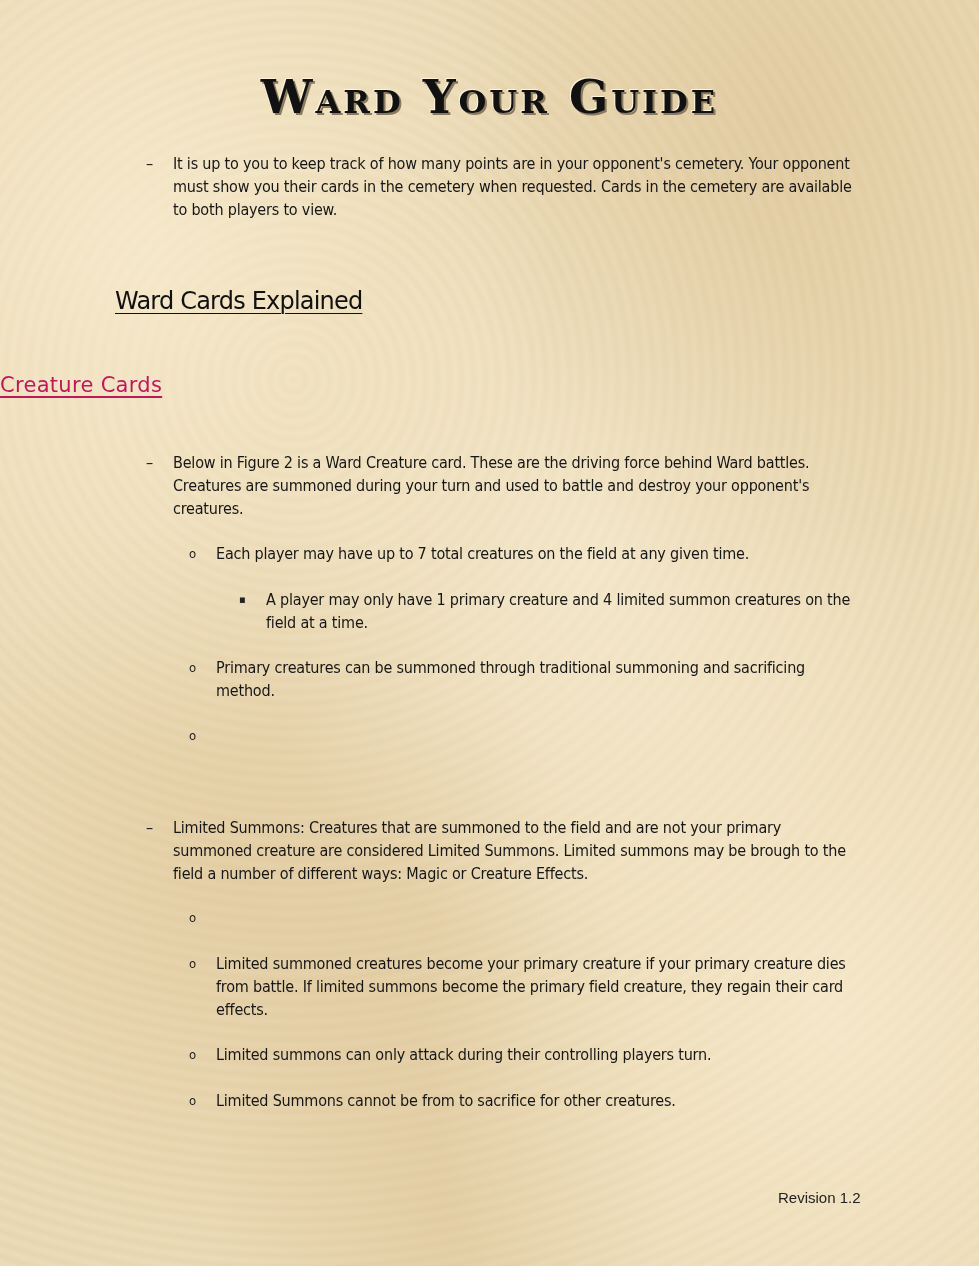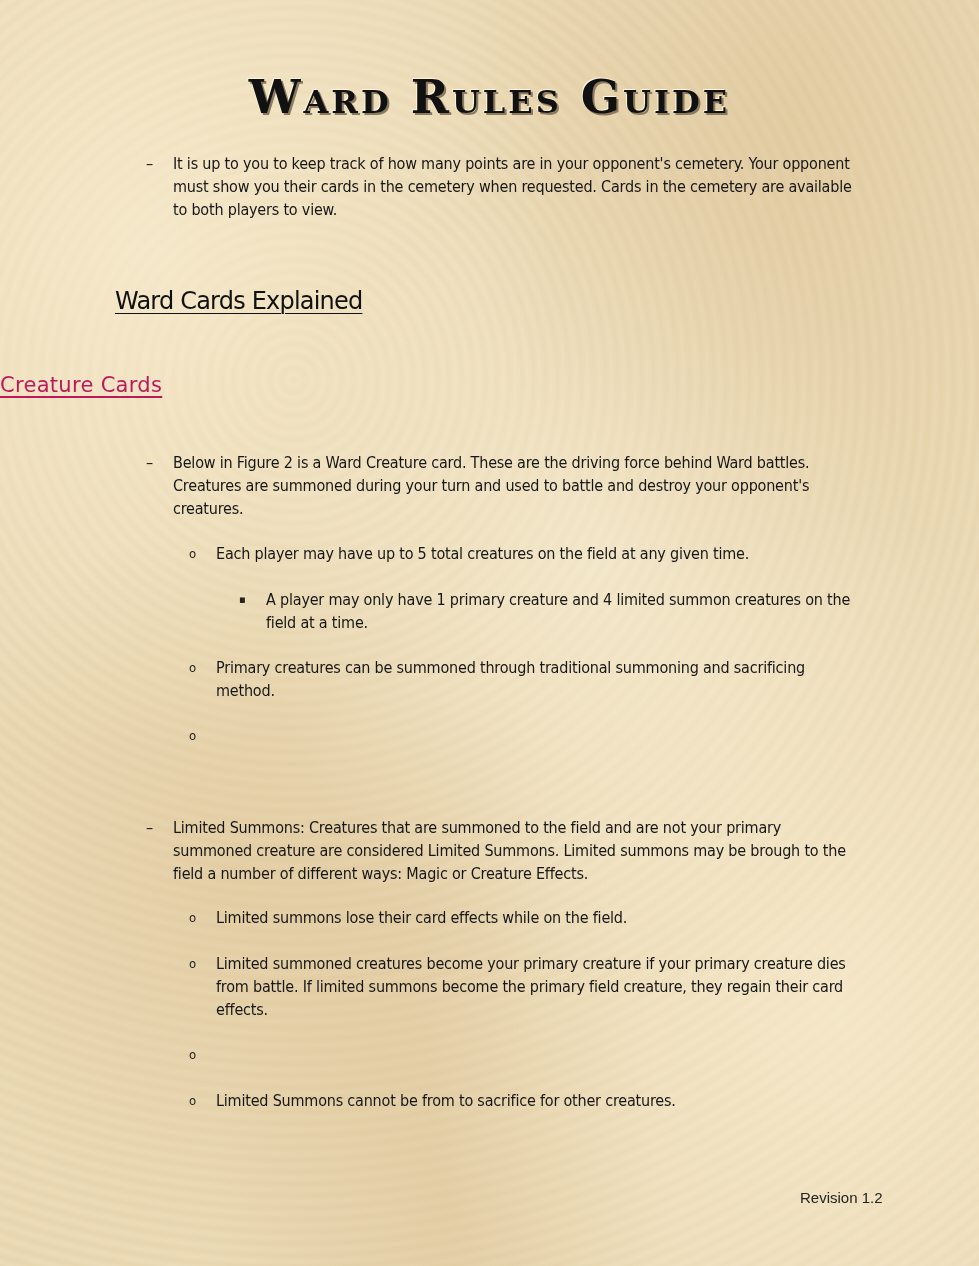--- a/index.html
+++ b/index.html
@@ -62,50 +62,50 @@
     text-align: left;
     font-family: "DejaVu Sans", sans-serif;
     font-size: 21px;
     letter-spacing: 0.3px;
     text-decoration: underline;
     text-decoration-thickness: 1.5px;
     text-underline-offset: 4px;
     color: #be185d;
   }
   .revision {
-    position: absolute; left: 800px; top: 1189px;
+    position: absolute; left: 778px; top: 1189px;
     font-family: "Liberation Sans", sans-serif;
     font-size: 15px;
     color: #222;
   }
 </style>
 </head>
 <body>
 
 <div class="page">
 
-  <div class="title">Ward Rules Guide</div>
+  <div class="title">Ward Your Guide</div>
 
   <div class="item txt" style="left:173px; top:152px; width:690px;">
     <span class="marker dash-marker">–</span>
     <span>It is up to you to keep track of how many points are in your opponent's cemetery. Your opponent must show you their cards in the cemetery when requested. Cards in the cemetery are available to both players to view.</span>
   </div>
 
   <div class="section-heading">Ward Cards Explained</div>
 
   <div class="sub-heading">Creature Cards</div>
 
   <div class="item txt" style="left:173px; top:451px; width:690px;">
     <span class="marker dash-marker">–</span>
     <span>Below in Figure 2 is a Ward Creature card. These are the driving force behind Ward battles. Creatures are summoned during your turn and used to battle and destroy your opponent's creatures.</span>
   </div>
 
   <div class="item txt" style="left:216px; top:542px; width:650px;">
     <span class="marker circle-marker">o</span>
-    <span>Each player may have up to 5 total creatures on the field at any given time.</span>
+    <span>Each player may have up to 7 total creatures on the field at any given time.</span>
   </div>
 
   <div class="item txt" style="left:266px; top:588px; width:600px;">
     <span class="marker square-marker">▪</span>
     <span>A player may only have 1 primary creature and 4 limited summon creatures on the field at a time.</span>
   </div>
 
   <div class="item txt" style="left:216px; top:656px; width:650px;">
     <span class="marker circle-marker">o</span>
     <span>Primary creatures can be summoned through traditional summoning and sacrificing method.</span>
@@ -115,30 +115,30 @@
     <span class="marker circle-marker">o</span>
   </div>
 
   <div class="item txt" style="left:173px; top:816px; width:690px;">
     <span class="marker dash-marker">–</span>
     <span>Limited Summons: Creatures that are summoned to the field and are not your primary summoned creature are considered Limited Summons. Limited summons may be brough to the field a number of different ways: Magic or Creature Effects.</span>
   </div>
 
   <div class="item txt" style="left:216px; top:906px; width:650px;">
     <span class="marker circle-marker">o</span>
-    <span>Limited summons lose their card effects while on the field.</span>
   </div>
 
   <div class="item txt" style="left:216px; top:952px; width:650px;">
     <span class="marker circle-marker">o</span>
     <span>Limited summoned creatures become your primary creature if your primary creature dies from battle. If limited summons become the primary field creature, they regain their card effects.</span>
   </div>
 
   <div class="item txt" style="left:216px; top:1043px; width:650px;">
     <span class="marker circle-marker">o</span>
+    <span>Limited summons can only attack during their controlling players turn.</span>
   </div>
 
   <div class="item txt" style="left:216px; top:1089px; width:650px;">
     <span class="marker circle-marker">o</span>
     <span>Limited Summons cannot be from to sacrifice for other creatures.</span>
   </div>
 
   <div class="revision">Revision 1.2</div>
 
 </div>

